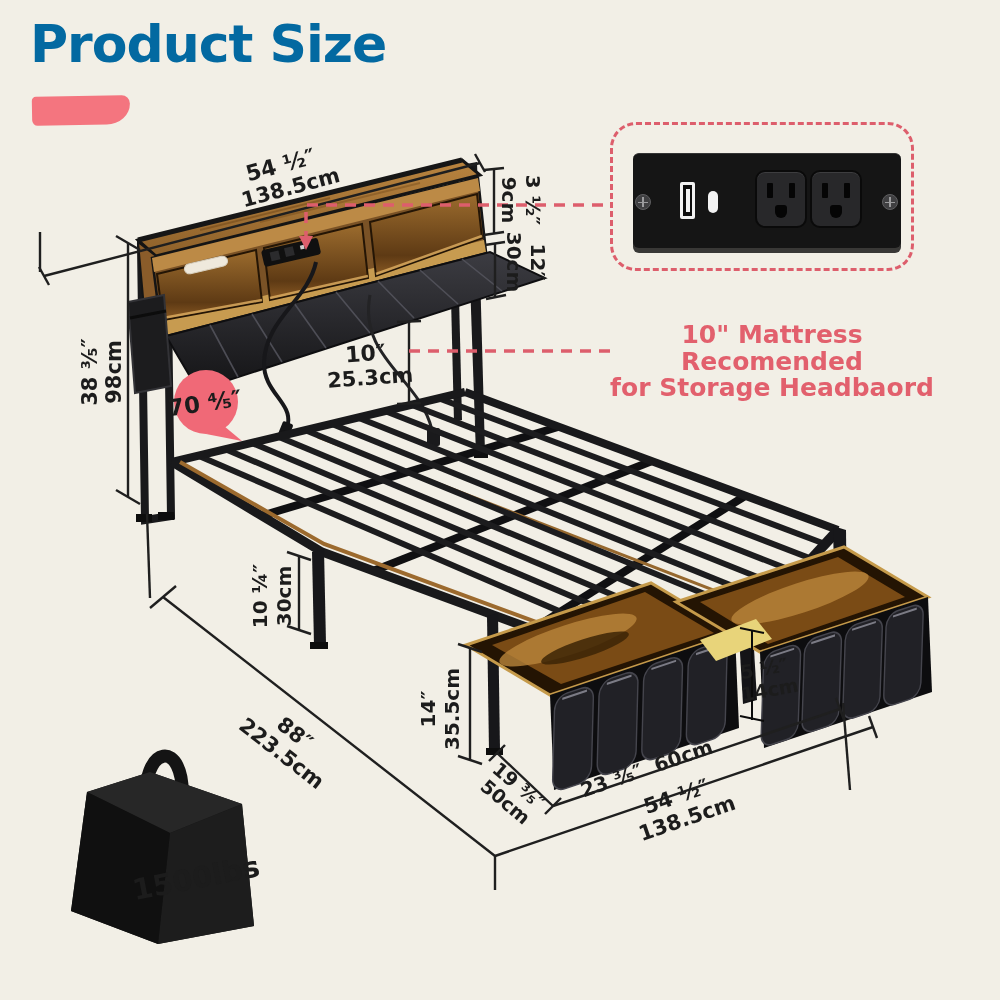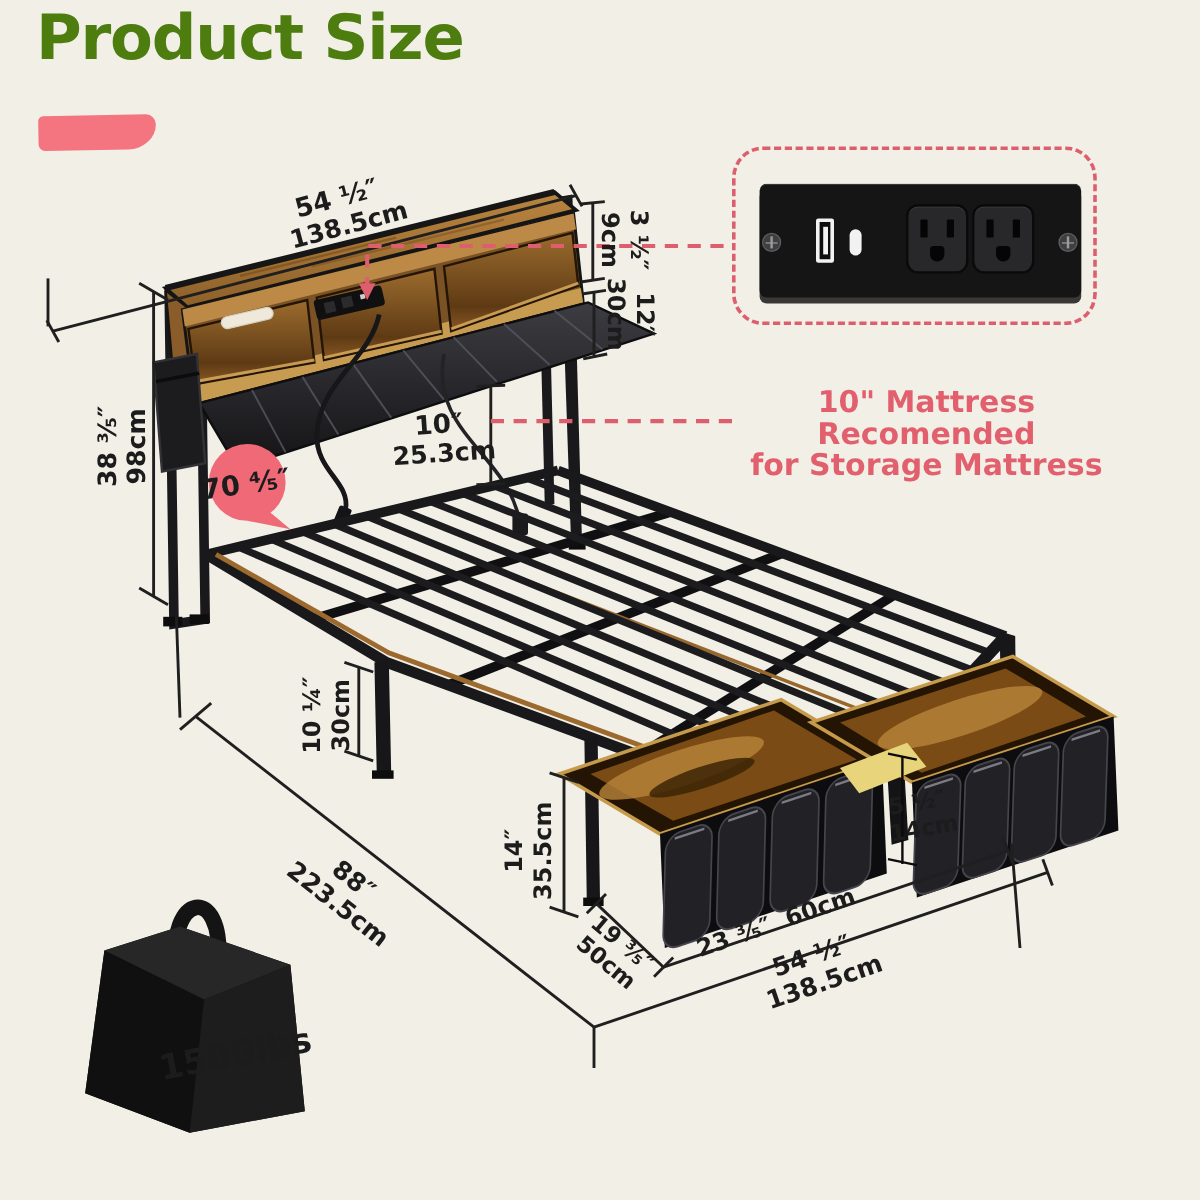--- a/index.html
+++ b/index.html
@@ -1,18 +1,18 @@
 <!DOCTYPE html>
 <html><head>
 <meta charset="utf-8">
 <style>
   html,body{margin:0;padding:0;}
   body{width:1000px;height:1000px;font-family:"DejaVu Sans",sans-serif;}
   #stage{position:relative;width:1000px;height:1000px;background:#f2efe6;overflow:hidden;}
-  .title{position:absolute;left:30px;top:2px;font-size:52px;font-weight:800;color:#4d7c0f;letter-spacing:-1px;}
+  .title{position:absolute;left:30px;top:14px;font-size:52px;font-weight:800;color:#0369a1;letter-spacing:-1px;}
   .swoosh{position:absolute;left:32px;top:96px;width:98px;height:29px;background:#f4757f;
           border-radius:6px 12px 34px 8px / 6px 12px 30px 8px;transform:rotate(-1deg);}
   
   .callout{position:absolute;left:610px;top:122px;width:304px;height:149px;border:3.5px dashed #dd5e6c;border-radius:26px;box-sizing:border-box;}
   .strip{position:absolute;left:20px;top:28px;width:268px;height:94px;background:#151515;border-radius:6px;
          border-top:1px solid #343434;box-shadow:0 5px 0 rgba(10,10,10,.8);}
   .screw{position:absolute;width:16px;height:16px;border-radius:50%;background:#3f3f41;border:1px solid #5e5e60;box-sizing:border-box;}
   .screw .h,.screw .v{position:absolute;background:#9b9b9d;}
   .screw .h{left:2px;top:6.5px;width:10px;height:1.6px;}
   .screw .v{left:6.4px;top:2px;width:1.6px;height:10px;}
@@ -347,16 +347,16 @@
       </div>
       <div class="screw" style="left:249px;top:40px;">
           <div class="h"></div>
           <div class="v"></div>
         </div>
     </div>
   </div>
 
   <div class="note">
     <div>10" Mattress Recomended</div>
-    <div>for Storage Mattress</div>
+    <div>for Storage Headbaord</div>
   </div>
 
 </div>
 
 </body></html>

